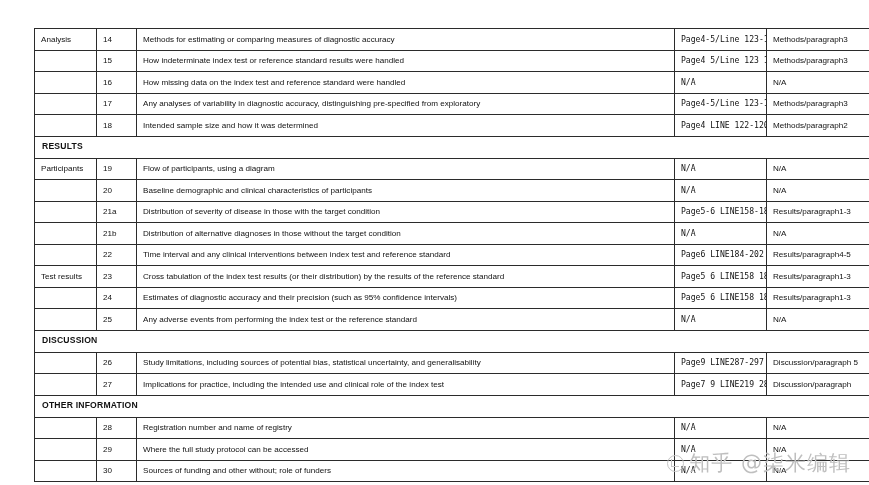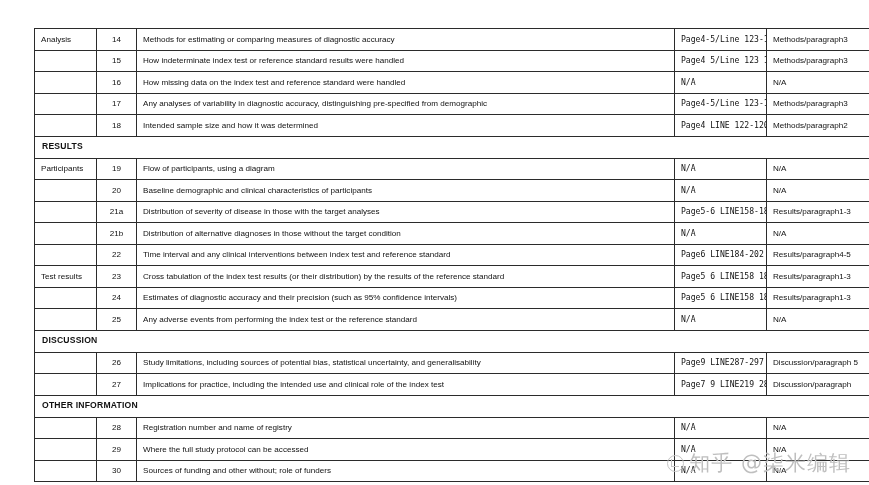--- a/index.html
+++ b/index.html
@@ -44,21 +44,20 @@
   col.c-num  { width: 40px; }
   col.c-item { width: 538px; }
   col.c-page { width: 92px; }
   col.c-loc  { width: 112px; }
 
   td.sec {
     font-size: 8.1px;
     padding-left: 7px;
   }
   td.num {
-    text-align: center;
     font-size: 8.1px;
     margin-top: 28px;
   }
   td.item {
     font-size: 8.1px;
     padding-left: 7px;
     margin-left: 40px;
   }
   td.page {
     font-family: "DejaVu Sans Mono", monospace;
@@ -138,21 +137,21 @@
           <tr>
             <td class="sec"></td>
             <td class="num">16</td>
             <td class="item">How missing data on the index test and reference standard were handled</td>
             <td class="page">N/A</td>
             <td class="loc">N/A</td>
           </tr>
           <tr>
             <td class="sec"></td>
             <td class="num">17</td>
-            <td class="item">Any analyses of variability in diagnostic accuracy, distinguishing pre-specified from demographic</td>
+            <td class="item">Any analyses of variability in diagnostic accuracy, distinguishing pre-specified from exploratory</td>
             <td class="page">Page4-5/Line 123-144</td>
             <td class="loc">Methods/paragraph3</td>
           </tr>
           <tr>
             <td class="sec"></td>
             <td class="num">18</td>
             <td class="item">Intended sample size and how it was determined</td>
             <td class="page">Page4 LINE 122-120</td>
             <td class="loc">Methods/paragraph2</td>
           </tr>
@@ -169,21 +168,21 @@
           <tr>
             <td class="sec"></td>
             <td class="num">20</td>
             <td class="item">Baseline demographic and clinical characteristics of participants</td>
             <td class="page">N/A</td>
             <td class="loc">N/A</td>
           </tr>
           <tr>
             <td class="sec"></td>
             <td class="num">21a</td>
-            <td class="item">Distribution of severity of disease in those with the target analyses</td>
+            <td class="item">Distribution of severity of disease in those with the target condition</td>
             <td class="page">Page5-6 LINE158-181</td>
             <td class="loc">Results/paragraph1-3</td>
           </tr>
           <tr>
             <td class="sec"></td>
             <td class="num">21b</td>
             <td class="item">Distribution of alternative diagnoses in those without the target condition</td>
             <td class="page">N/A</td>
             <td class="loc">N/A</td>
           </tr>

